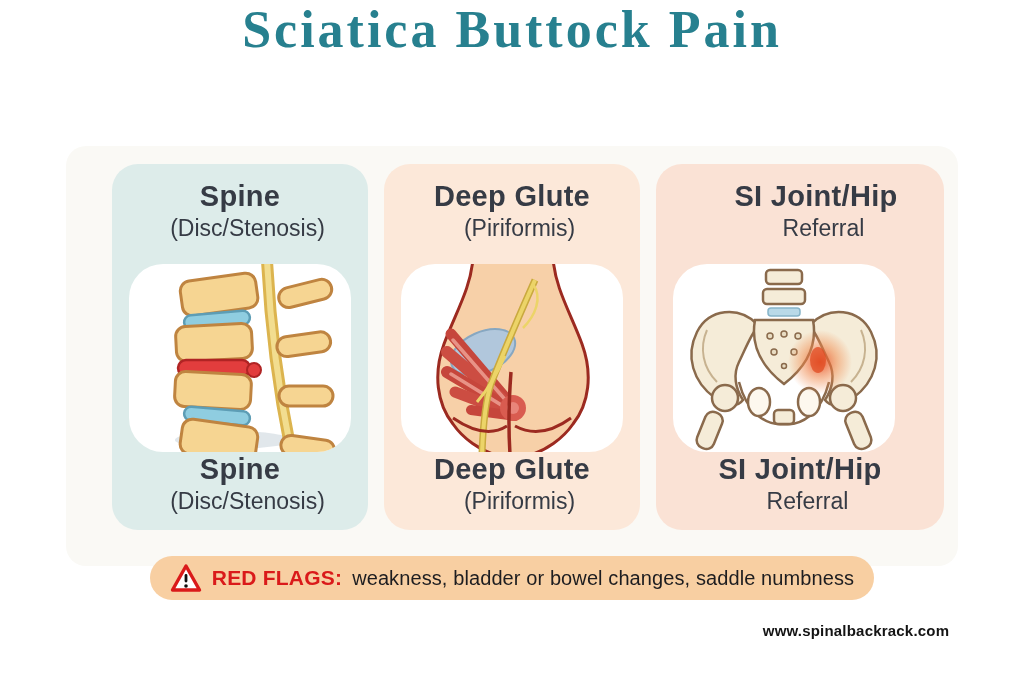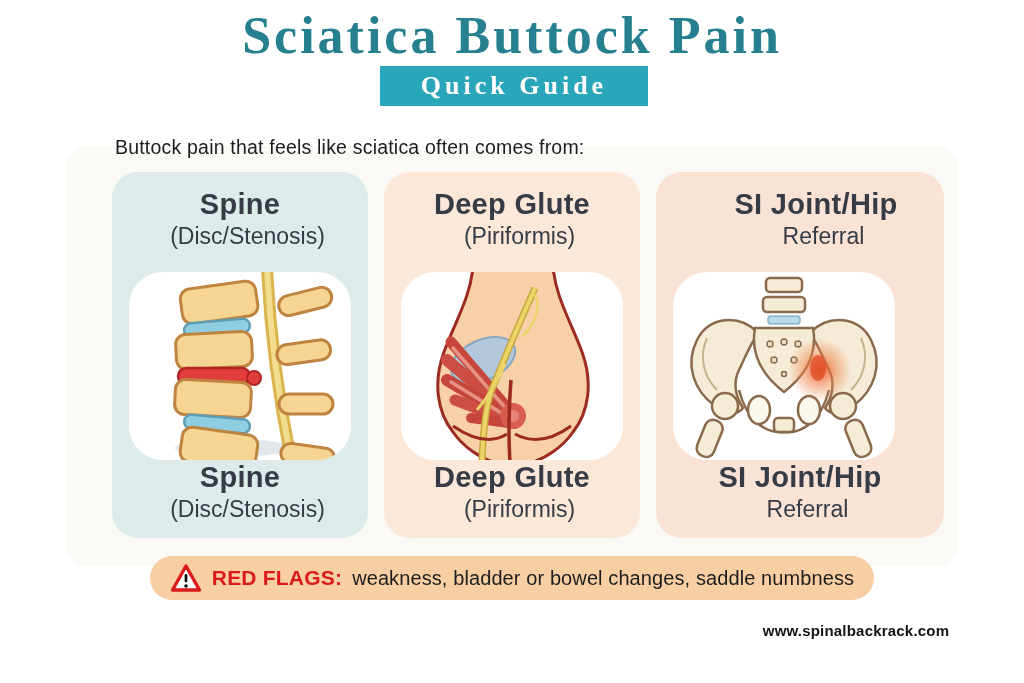--- a/index.html
+++ b/index.html
@@ -1,40 +1,40 @@
 <!DOCTYPE html>
 <html><head>
 <meta charset="utf-8">
 <style>
   html,body{margin:0;padding:0;background:#fff;}
   .canvas{
     position:relative;width:1024px;height:683px;background:#ffffff;
     font-family:"Liberation Sans", sans-serif;overflow:hidden;
   }
   .page-title{
-    position:absolute;top:6px;left:0;width:1024px;margin:0;
+    position:absolute;top:0;left:0;width:1024px;margin:0;
     text-align:center;font-family:"Liberation Serif", serif;
     font-weight:700;font-size:52px;letter-spacing:3px;color:#27808f;
   }
   .badge{
     position:absolute;left:380px;top:66px;width:268px;height:40px;
     background:#2aa6ba;color:#ffffff;font-family:"Liberation Serif", serif;
     font-weight:700;font-size:26px;letter-spacing:4px;
     text-align:center;line-height:40px;
   }
   .panel{
     position:absolute;left:66px;top:146px;width:892px;height:420px;
     background:#faf9f5;border-radius:20px;
   }
   .intro{
     position:absolute;left:115px;top:136px;margin:0;
     font-size:19.5px;color:#1d1d20;letter-spacing:0.2px;
   }
   .card{
-    position:absolute;top:172px;width:256px;height:366px;border-radius:26px;
+    position:absolute;top:164px;width:256px;height:366px;border-radius:26px;
     text-align:center;color:#363b45;
   }
   .card-spine{left:112px;background:#ddecea;}
   .card-glute{left:384px;background:#fce8d9;}
   .card-si{left:656px;background:#fae2d5;}
   .card h2{
     margin:16px 0 0 0;font-size:29px;font-weight:700;line-height:1.15;
     letter-spacing:0.3px;color:#363b45;
   }
   .card .sub{
@@ -60,25 +60,23 @@
   }
   svg{display:block;}
 </style>
 </head>
 <body>
 
 <div class="canvas">
 
   <h1 class="page-title">Sciatica Buttock Pain</h1>
 
-  <div class="badge" style="background: rgb(42, 166, 186);">Quick Guide</div>
 
   <div class="panel" style="background: rgb(250, 249, 245);"></div>
 
-  <p class="intro">Buttock pain that feels like sciatica often comes from:</p>
 
   <section class="card card-spine" style="background: rgb(221, 236, 234);">
     <h2>Spine</h2>
     <div class="sub">(Disc/Stenosis)</div>
     <div class="illus">
       <svg width="222" height="188" viewBox="0 0 222 188">
         <ellipse cx="104" cy="176" rx="58" ry="9" fill="#c9d4da" opacity="0.55"></ellipse>
 
         <path d="M138,-4 C141,58 148,120 163,192" stroke="#dcb44e" stroke-width="12" fill="none"></path>
         <path d="M138,-4 C141,58 148,120 163,192" stroke="#f2dd8f" stroke-width="6" fill="none"></path>

